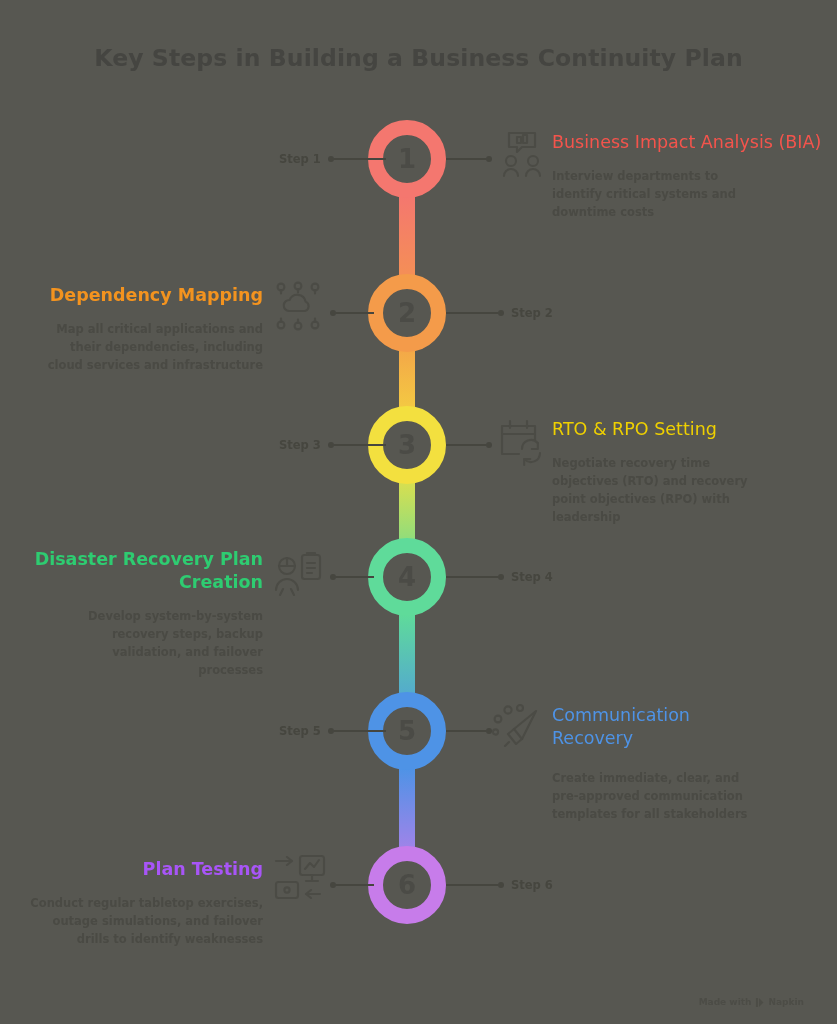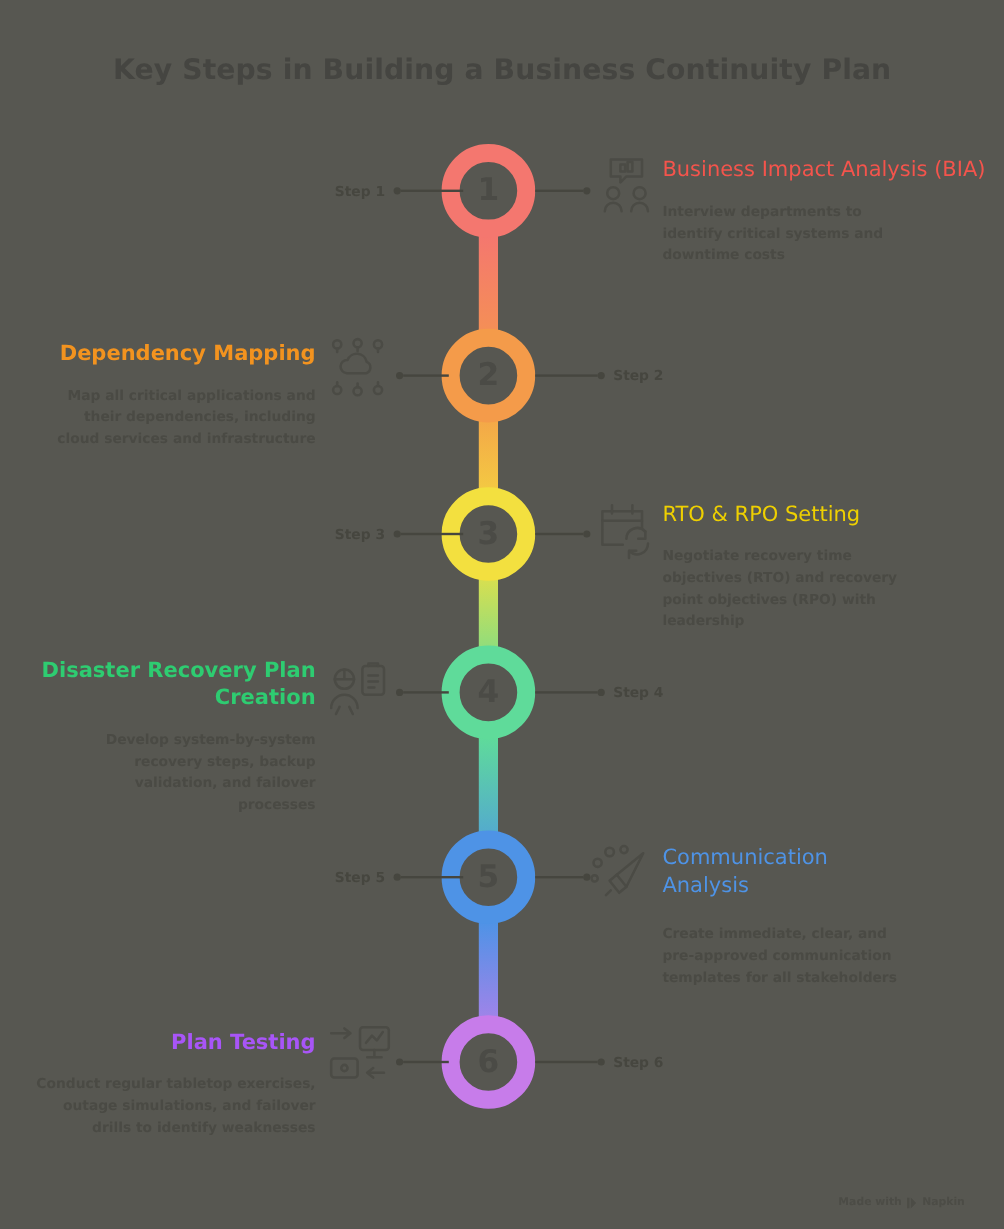--- a/index.html
+++ b/index.html
@@ -311,21 +311,21 @@
       <path d="M22 27l-6 5 8 10 6-5"></path>
       <path d="M17 40l-4 4"></path>
       <circle cx="16" cy="8" r="3.6"></circle>
       <circle cx="28" cy="6" r="3"></circle>
       <circle cx="6" cy="17" r="3.4"></circle>
       <circle cx="3.5" cy="30" r="2.6"></circle>
     </svg>
   </div>
 
   <div class="block right" style="top:704px; left:552px;">
-    <div class="block-title" style="color:#4E93E6; width:170px;">Communication Analysis</div>
+    <div class="block-title" style="color:#4E93E6; width:170px;">Communication Recovery</div>
     <div class="block-desc" style="width:205px; margin-top:20px;">Create immediate, clear, and pre-approved communication templates for all stakeholders</div>
   </div>
 
   <div class="node" style="top:846px; left:368px; border-color:#C77CEA;">
     <span class="node-num">6</span>
   </div>
 
   <div class="steptag to-right" style="top:878px; left:446px;">
     <span class="tag-rule" style="width:52px;"></span>
     <span class="tag-dot"></span>

